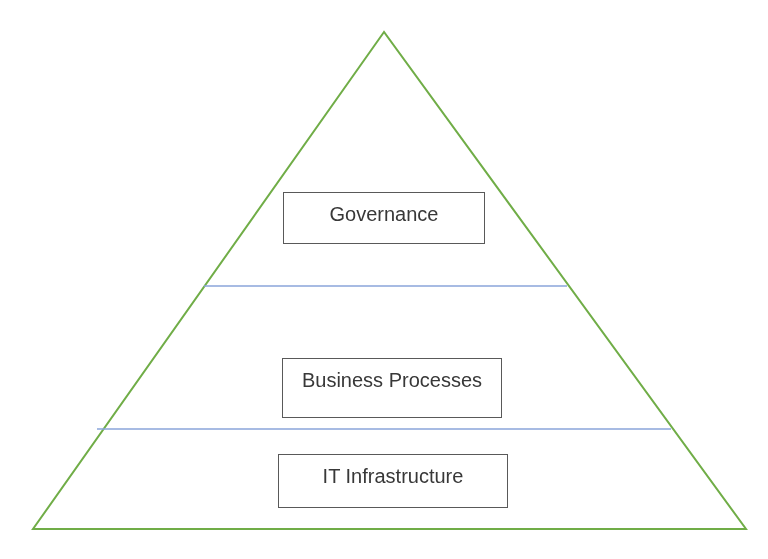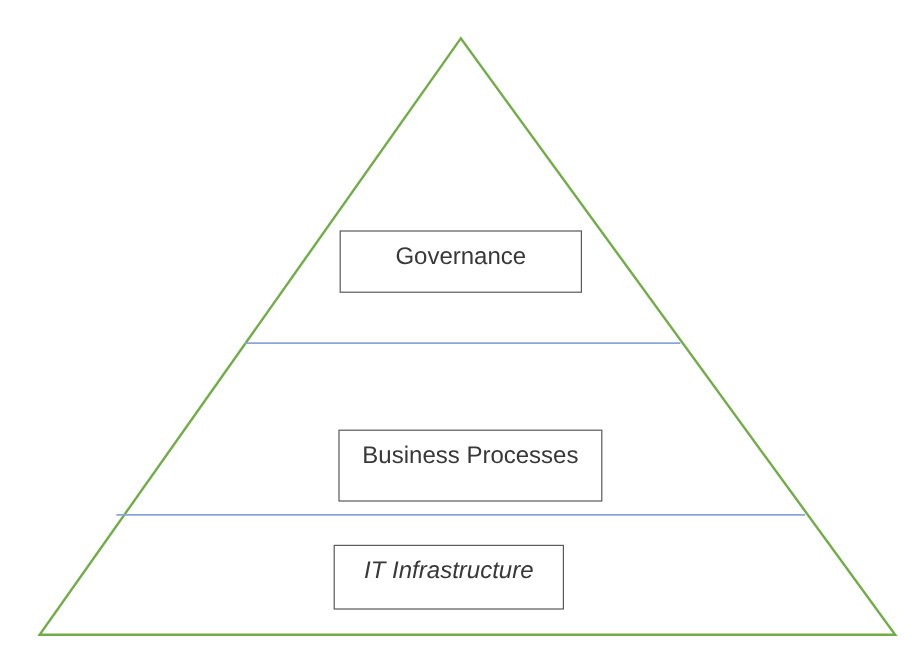--- a/index.html
+++ b/index.html
@@ -46,23 +46,22 @@
   .box-business-processes {
     left: 282px;
     top: 328px;
     width: 220px;
     height: 60px;
     margin-top: 30px;
   }
   .box-it-infrastructure {
     left: 278px;
     top: 454px;
-    width: 192px;
+    width: 230px;
     height: 54px;
-    font-style: italic;
   }
 </style>
 </head>
 <body>
 
 <div class="canvas">
 
   <svg class="pyramid-svg" viewBox="0 0 768 559" xmlns="http://www.w3.org/2000/svg" aria-hidden="true">
     <polygon points="384,32 33,529 746,529" fill="none" stroke-width="2" stroke-linejoin="miter" stroke="#70AD47"></polygon>
     <line x1="204" y1="286" x2="567" y2="286" stroke-width="1.5" stroke="#8AA5DA"></line>

